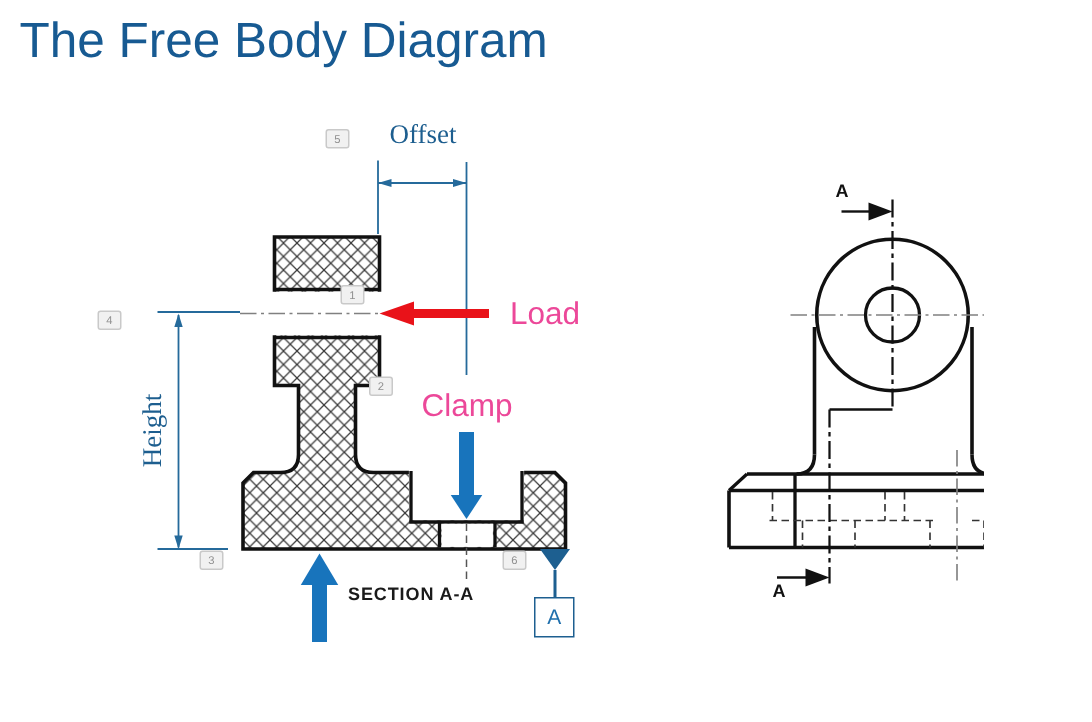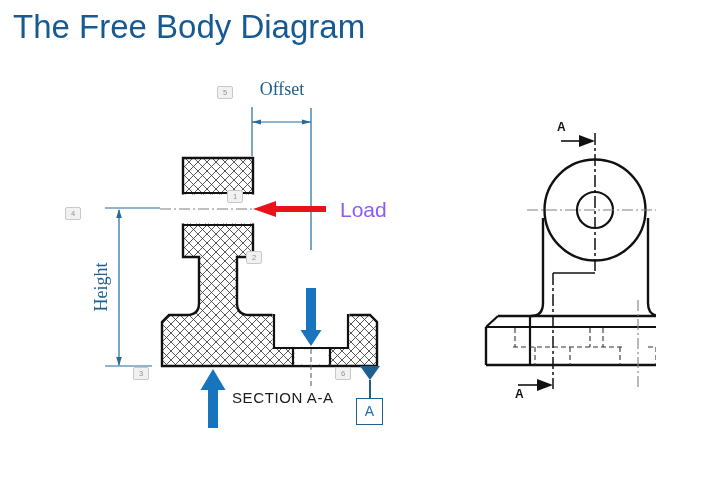--- a/index.html
+++ b/index.html
@@ -5,25 +5,25 @@
   html,body{margin:0;padding:0;background:#fff;}
   #stage{position:relative;width:656px;height:481px;background:#ffffff;overflow:hidden;
          font-family:"Liberation Sans",sans-serif;}
   #geometry{position:absolute;left:0;top:0;}
   .abs{position:absolute;}
   #page-title{left:13px;top:8px;font-size:33px;color:#175A92;letter-spacing:0px;white-space:nowrap;}
   .dim-label{font-family:"Liberation Serif",serif;color:#1D5E8F;font-size:18px;white-space:nowrap;}
   #offset-label{left:252px;top:79px;width:60px;text-align:center;}
   #height-label{left:71px;top:276px;width:62px;height:22px;text-align:center;
                 transform:rotate(-90deg);transform-origin:center;}
-  .force-label{color:#8b5cf6;font-size:21px;white-space:nowrap;}
+  .force-label{color:#ec4899;font-size:21px;white-space:nowrap;}
   #load-label{left:340px;top:198px;}
   #clamp-label{left:281px;top:259px;}
   #reaction-label{left:164px;top:435px;}
-  #section-caption{left:232px;top:389px;font-size:15px;font-weight:normal;color:#1a1a1a;
+  #section-caption{left:232px;top:389px;font-size:12px;font-weight:bold;color:#1a1a1a;
                    letter-spacing:0.6px;white-space:nowrap;}
   #datum-box{left:356px;top:398px;width:25px;height:25px;border:1.7px solid #1D5F90;
              background:#fff;color:#2070AD;font-size:14px;text-align:center;line-height:25px;}
   .cut-letter{font-size:12px;font-weight:bold;color:#111;}
   #cut-letter-top{left:557px;top:120px;}
   #cut-letter-bottom{left:515px;top:387px;}
   .marker{position:absolute;width:14px;height:11px;background:#F1F1F1;border:1px solid #C9C9C9;
           border-radius:2px;font-size:7.5px;color:#909090;text-align:center;line-height:11px;}
   #marker-5{left:217px;top:86px;} #marker-4{left:65px;top:207px;}
   #marker-1{left:227px;top:190px;} #marker-2{left:246px;top:251px;}
@@ -121,20 +121,21 @@
       </g>
     </g>
   </svg>
 
   <div id="page-title" class="abs">The Free Body Diagram</div>
 
   <div id="offset-label" class="abs dim-label">Offset</div>
   <div id="height-label" class="abs dim-label">Height</div>
 
   <div id="load-label" class="abs force-label">Load</div>
+  <div id="clamp-label" class="abs force-label">Clamp</div>
 
   <div id="section-caption" class="abs">SECTION A-A</div>
 
   <div id="datum-box" class="abs">A</div>
 
   <div id="cut-letter-top" class="abs cut-letter">A</div>
   <div id="cut-letter-bottom" class="abs cut-letter">A</div>
 
   <div id="marker-5" class="marker">5</div>
   <div id="marker-4" class="marker">4</div>

